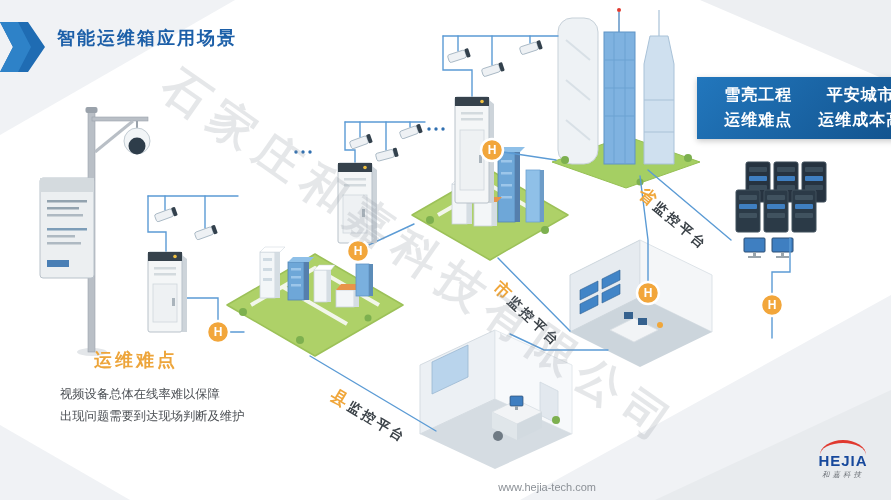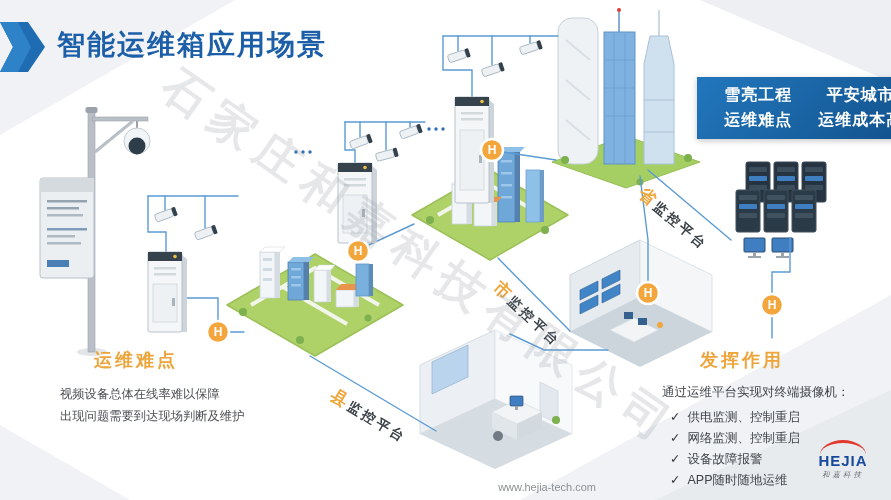--- a/index.html
+++ b/index.html
@@ -3,21 +3,21 @@
 <meta charset="utf-8">
 <style>
   html,body{margin:0;padding:0;background:#ffffff;}
   body{font-family:"Liberation Sans","DejaVu Sans",sans-serif;}
   .stage{position:relative;width:891px;height:500px;overflow:hidden;background:#fff;margin:0 auto;}
   .stage svg.diagram{position:absolute;left:0;top:0;z-index:1;}
   .watermark{position:absolute;left:185px;top:55px;transform:rotate(35deg);transform-origin:0 0;
     font-size:46px;letter-spacing:10px;font-weight:700;color:#8e959e;opacity:.22;white-space:nowrap;
     z-index:4;pointer-events:none;}
   .chevron{position:absolute;left:0;top:20px;z-index:3;}
-  .title{position:absolute;left:57px;top:26px;margin:0;font-size:28px;font-weight:800;
+  .title{position:absolute;left:57px;top:26px;margin:0;font-size:18px;font-weight:800;
     color:#1c5fa8;letter-spacing:2px;z-index:3;}
   .scenario-box{position:absolute;left:697px;top:77px;width:225px;height:62px;box-sizing:border-box;
     background:linear-gradient(135deg,#2277bd,#11508a);display:grid;grid-template-columns:1fr 1fr;
     align-items:center;justify-items:center;padding:6px 10px;color:#fff;font-weight:bold;font-size:16px;
     letter-spacing:1px;z-index:3;box-shadow:0 2px 6px rgba(0,0,0,.22);}
   .plabel{position:absolute;transform-origin:0 0;white-space:nowrap;z-index:3;}
   .plabel .pfx{color:#f0a63a;font-weight:bold;font-size:17px;margin-right:3px;}
   .plabel .ptxt{color:#3a4147;font-weight:bold;font-size:13.5px;letter-spacing:3px;}
   .difficulties{position:absolute;left:60px;top:348px;width:280px;z-index:3;}
   .functions{position:absolute;left:660px;top:348px;width:228px;z-index:3;}
@@ -360,28 +360,20 @@
   </div>
 
   <div class="difficulties">
     <div class="sec-title">运维难点</div>
     <div class="d-list">
       <div class="d-item">视频设备总体在线率难以保障</div>
       <div class="d-item">出现问题需要到达现场判断及维护</div>
     </div>
   </div>
 
-  <div class="functions">
-    <div class="sec-title">发挥作用</div>
-    <div class="f-intro">通过运维平台实现对终端摄像机：</div>
-    <div class="f-item"><span class="chk">✓</span><span>供电监测、控制重启</span></div>
-    <div class="f-item"><span class="chk">✓</span><span>网络监测、控制重启</span></div>
-    <div class="f-item"><span class="chk">✓</span><span>设备故障报警</span></div>
-    <div class="f-item"><span class="chk">✓</span><span>APP随时随地运维</span></div>
-  </div>
 
   <div class="footer-url">www.hejia-tech.com</div>
   <div class="logo">
     <div class="logo-arc"></div>
     <div class="logo-text">HEJIA</div>
     <div class="logo-sub">和嘉科技</div>
   </div>
 
 </div>
 

